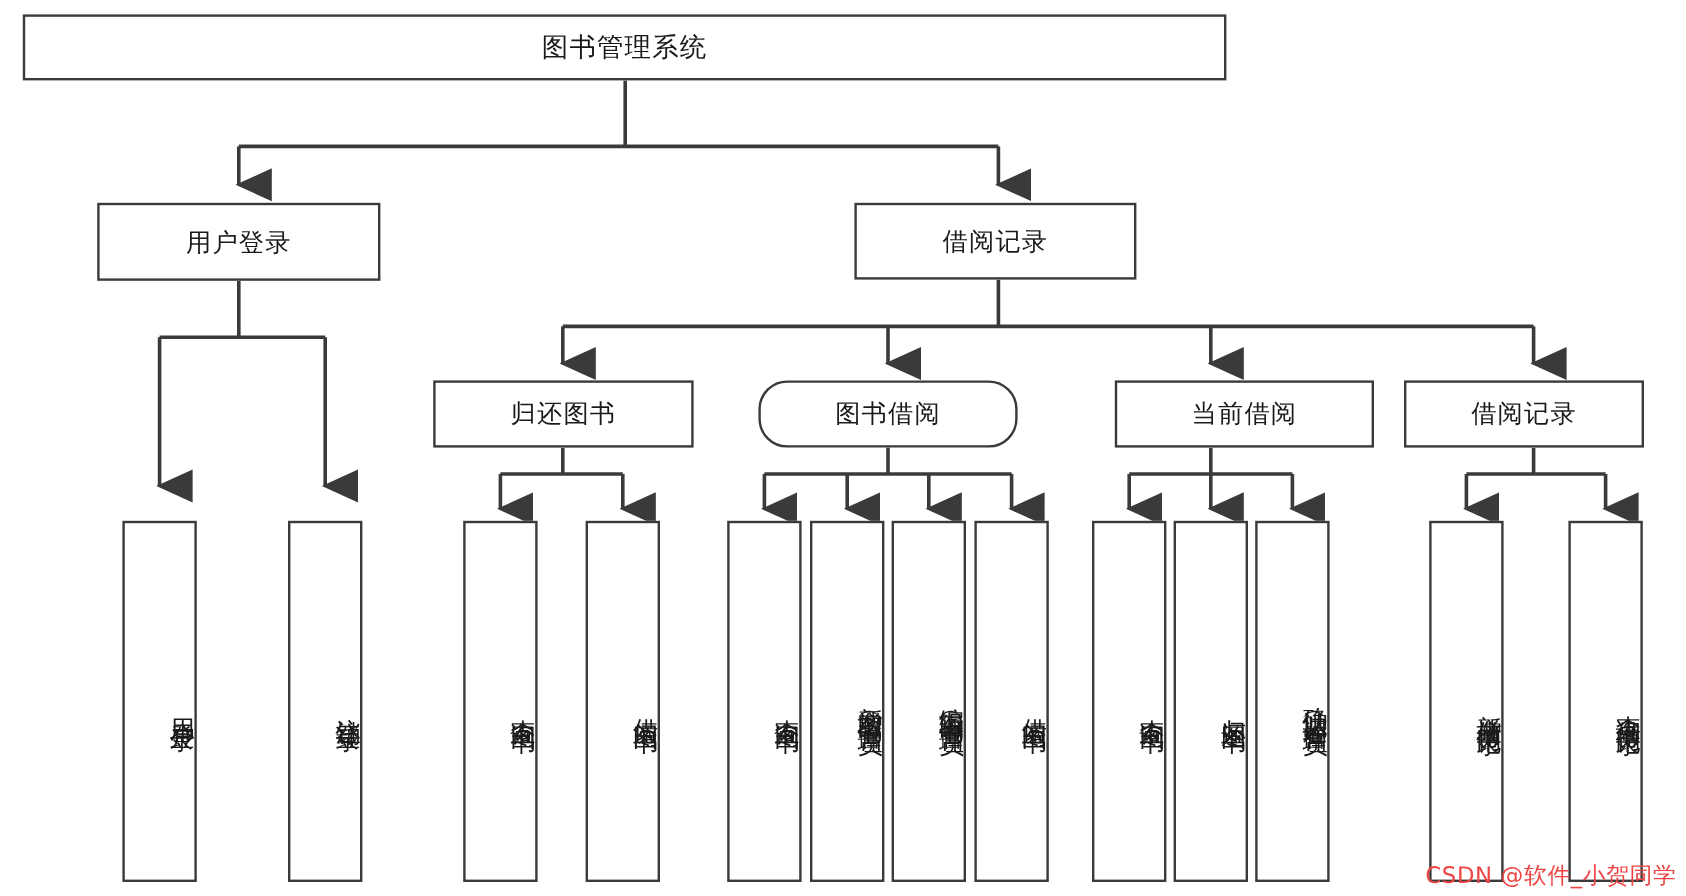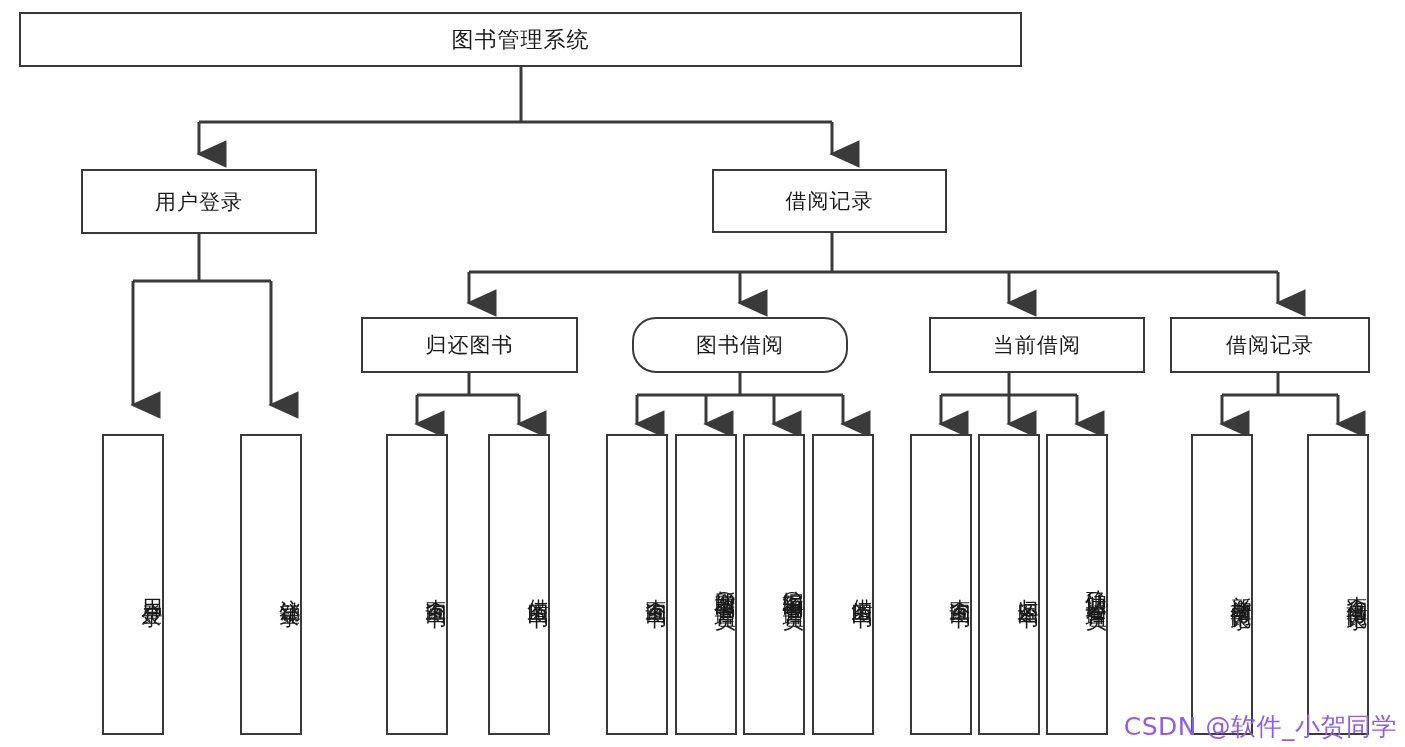--- a/index.html
+++ b/index.html
@@ -53,22 +53,22 @@
     padding-top: 6px;
     overflow: hidden;
   }
   .node-v.tall {
     padding-top: 4px;
   }
   .watermark {
     position: absolute;
     right: 8px;
     bottom: 4px;
-    font-size: 25px;
-    color: #8b5cf6;
+    font-size: 19px;
+    color: #ef4444;
     white-space: nowrap;
     letter-spacing: 0.5px;
   }
 </style>
 </head>
 <body>
 
 <div id="canvas">
 
   <svg id="wires" viewBox="0 0 1405 747" xmlns="http://www.w3.org/2000/svg">

